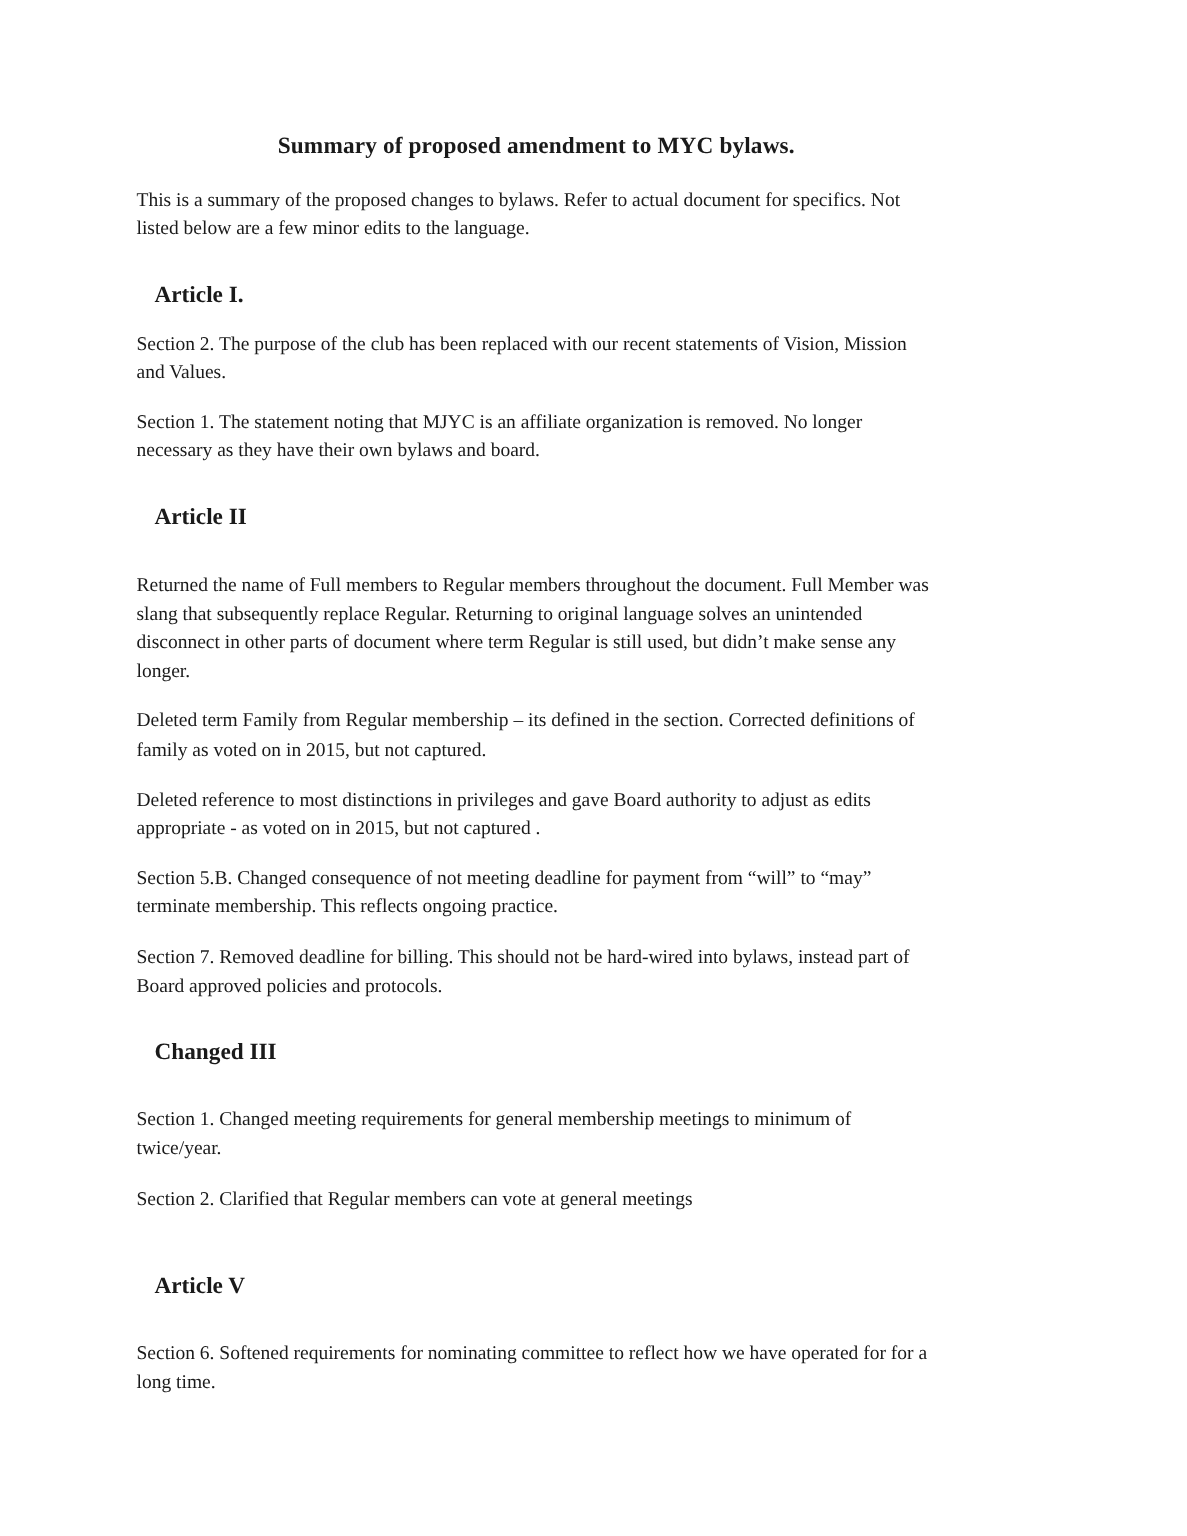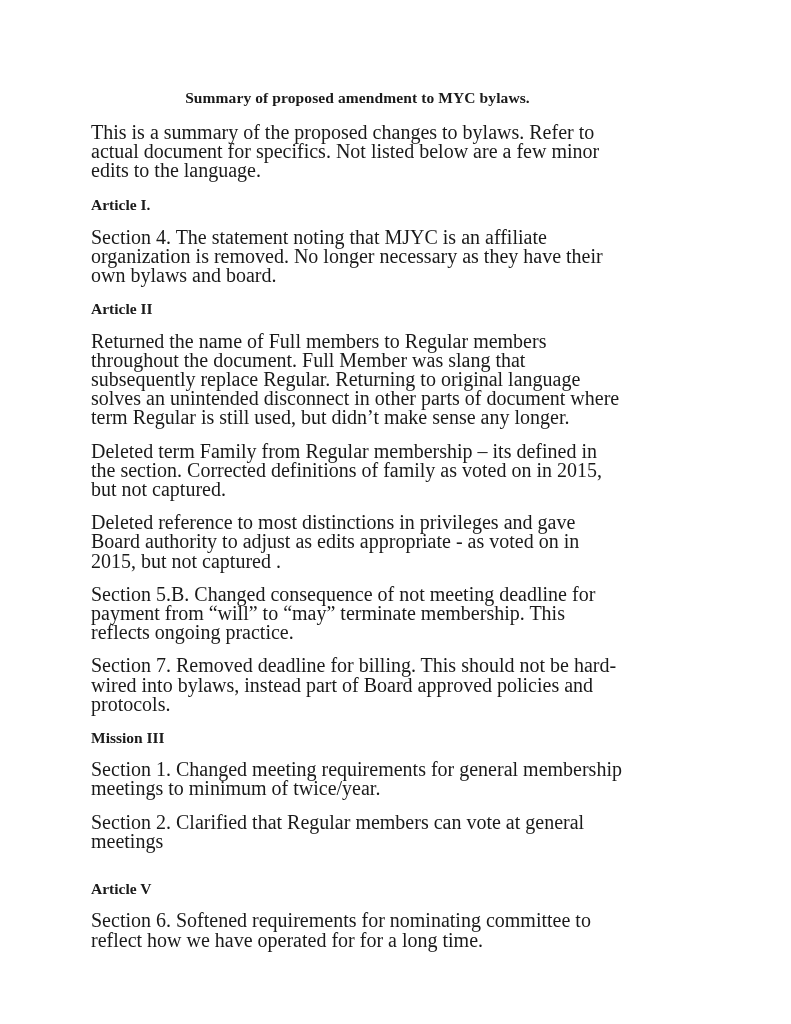--- a/index.html
+++ b/index.html
@@ -31,55 +31,56 @@
     letter-spacing: 0.1px;
   }
   .doc-subtitle {
     text-align: center;
     font-weight: normal;
     font-size: 15.5px;
     line-height: 19px;
     margin: 0 0 0 0;
   }
   .block {
-    font-size: 20px;
+    font-size: 13px;
     line-height: 19.2px;
     margin: 0;
     text-align: left;
   }
   .gap-intro { height: 16px; }
   .gap-para  { height: 14px; }
   .gap-small { height: 13px; }
   .heading {
     font-size: 15.5px;
     line-height: 19.2px;
     font-weight: bold;
-    margin: 0;
+    margin: 12px;
   }
   .body-text {
     max-width: 610px;
   }
 </style>
 </head>
 <body>
 
 <div class="page">
 
   <h1 class="doc-title">Summary of proposed amendment to MYC bylaws.</h1>
 
   <div class="gap-intro"></div>
 
   <p class="block body-text">This is a summary of the proposed changes to bylaws.  Refer to actual document for specifics.  Not listed below are a few minor edits to the language.</p>
 
   <div class="gap-para"></div>
 
   <div>
     <div class="heading">Article I.</div>
+    <p class="block body-text">Section 2.   The purpose of the club has been replaced with our recent statements of Vision, Mission and Values.</p>
     <div class="gap-para"></div>
-    <p class="block body-text">Section 4.   The statement noting that MJYC is an affiliate organization is removed.  No longer necessary as they have their own bylaws and board.</p>
+    <p class="block body-text">Section 1.   The statement noting that MJYC is an affiliate organization is removed.  No longer necessary as they have their own bylaws and board.</p>
   </div>
 
   <div class="gap-para"></div>
 
   <div>
     <div class="heading">Article II</div>
     <div class="gap-small"></div>
     <p class="block body-text">Returned the name of Full members to Regular members throughout the document.  Full Member was slang that subsequently replace Regular.  Returning to original language solves an unintended disconnect in other parts of document where term Regular is still used, but didn’t make sense any longer.</p>
     <div class="gap-para"></div>
     <p class="block body-text">Deleted term Family from Regular membership – its defined in the section.  Corrected definitions of family as voted on in 2015, but not captured.</p>
@@ -87,21 +88,21 @@
     <p class="block body-text">Deleted reference to most distinctions in privileges and gave Board authority to adjust as edits appropriate -  as voted on in 2015, but not captured .</p>
     <div class="gap-para"></div>
     <p class="block body-text"> Section 5.B.  Changed consequence of not meeting deadline for payment from “will” to “may” terminate  membership. This reflects ongoing practice.</p>
     <div class="gap-para"></div>
     <p class="block body-text">Section 7.  Removed deadline for billing.  This should not be hard-wired into bylaws, instead part of Board approved policies and protocols.</p>
   </div>
 
   <div class="gap-para"></div>
 
   <div>
-    <div class="heading">Mission III</div>
+    <div class="heading">Changed III</div>
     <div class="gap-small"></div>
     <p class="block body-text">Section 1.   Changed meeting requirements for general membership meetings to minimum of twice/year.</p>
     <div class="gap-para"></div>
     <p class="block body-text">Section 2.   Clarified that Regular members can vote at general meetings</p>
     <div class="gap-para"></div>
   </div>
 
   <div class="gap-para"></div>
 
   <div>

